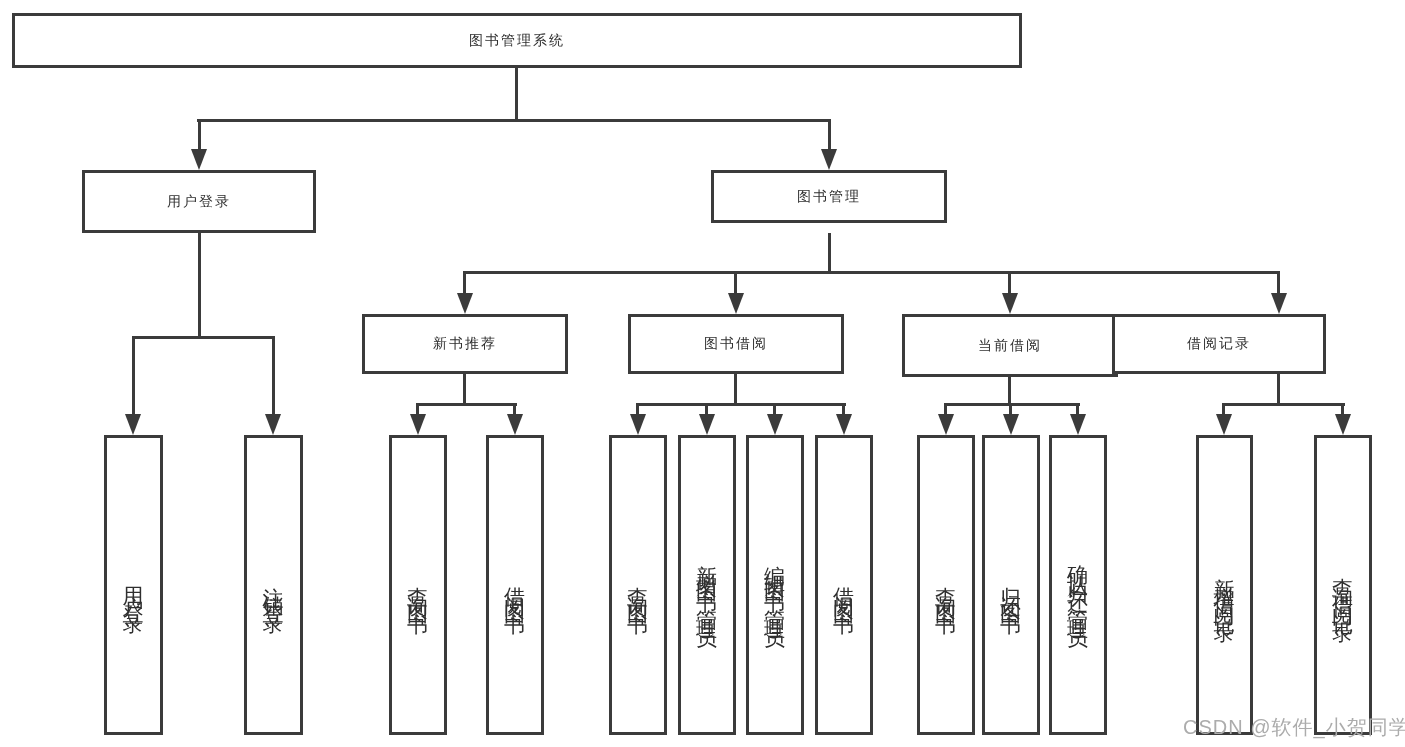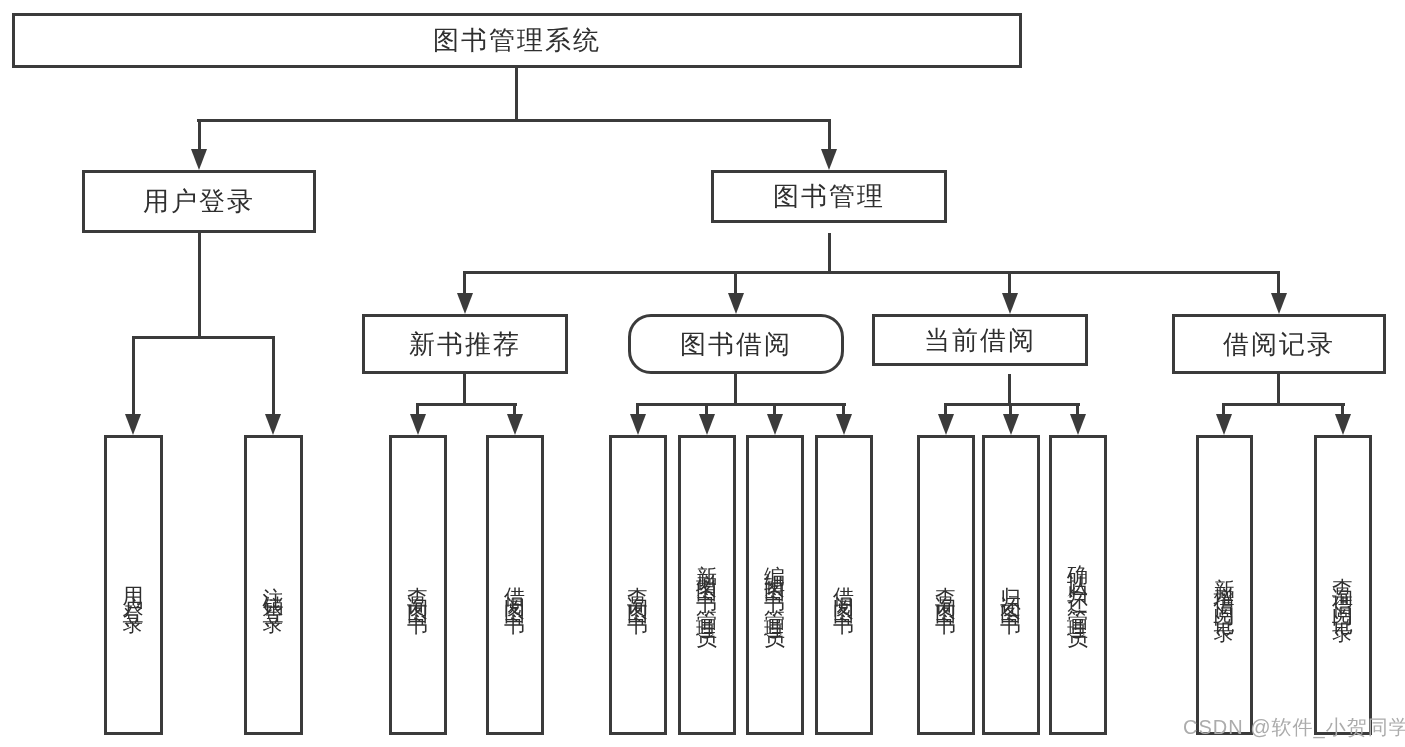--- a/index.html
+++ b/index.html
@@ -10,21 +10,21 @@
     font-family:"Liberation Sans","DejaVu Sans",sans-serif;
     color:#2f2f2f;
     overflow:hidden;
   }
   .box{
     position:absolute;
     box-sizing:border-box;
     border:3px solid #3b3b3b;
     background:#ffffff;
     display:flex;align-items:center;justify-content:center;
-    font-size:26px;
+    font-size:14px;
     letter-spacing:2px;
     z-index:2;
   }
   .vbox{
     writing-mode:vertical-rl;
     text-orientation:mixed;
     font-size:21px;
     letter-spacing:9px;
     line-height:1;
     padding-top:6px;
@@ -77,23 +77,23 @@
   <div class="vline" style="left:463px;top:271px;height:22px;"></div>
   <div class="arrow" style="left:457px;top:293px;"></div>
   <div class="vline" style="left:734px;top:271px;height:22px;"></div>
   <div class="arrow" style="left:728px;top:293px;"></div>
   <div class="vline" style="left:1008px;top:271px;height:22px;"></div>
   <div class="arrow" style="left:1002px;top:293px;"></div>
   <div class="vline" style="left:1277px;top:271px;height:22px;"></div>
   <div class="arrow" style="left:1271px;top:293px;"></div>
 
   <div class="box" style="left:362px;top:314px;width:206px;height:60px;font-family:Liberation Mono, monospace;">新书推荐</div>
-  <div class="box" style="left:628px;top:314px;width:216px;height:60px;border-radius:23px;">图书借阅</div>
-  <div class="box" style="left:872px;top:314px;width:216px;height:52px;">当前借阅</div>
-  <div class="box" style="left:1172px;top:314px;width:214px;height:60px;">借阅记录</div>
+  <div class="box" style="left:628px;top:314px;width:216px;height:60px;">图书借阅</div>
+  <div class="box" style="left:902px;top:314px;width:216px;height:63px;">当前借阅</div>
+  <div class="box" style="left:1112px;top:314px;width:214px;height:60px;">借阅记录</div>
 
   <div class="vline" style="left:463px;top:374px;height:32px;"></div>
   <div class="hline" style="left:416px;top:403px;width:101px;"></div>
   <div class="vline" style="left:416px;top:403px;height:11px;"></div>
   <div class="arrow" style="left:410px;top:414px;"></div>
   <div class="vline" style="left:513px;top:403px;height:11px;"></div>
   <div class="arrow" style="left:507px;top:414px;"></div>
 
   <div class="vline" style="left:734px;top:374px;height:32px;"></div>
   <div class="hline" style="left:636px;top:403px;width:210px;"></div>

